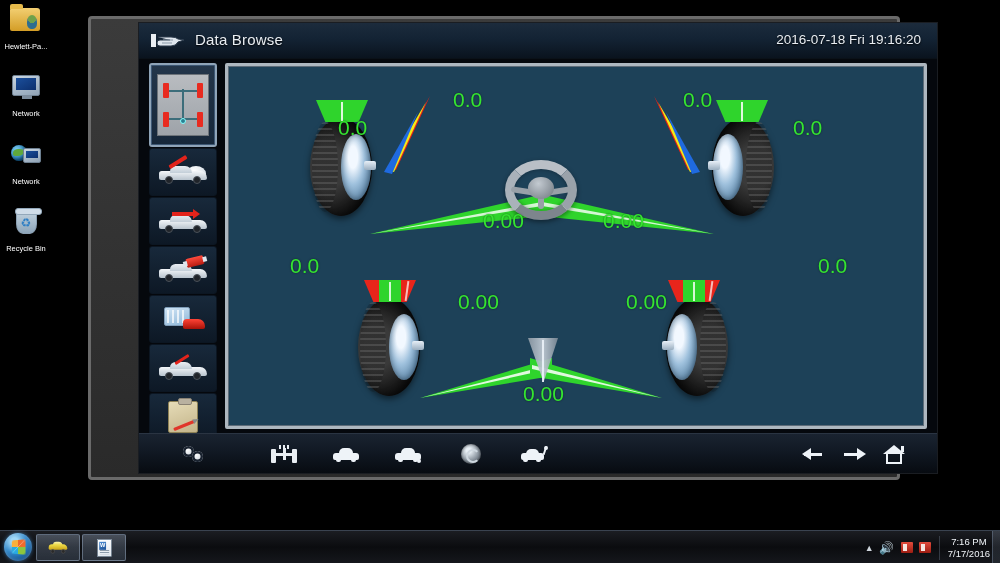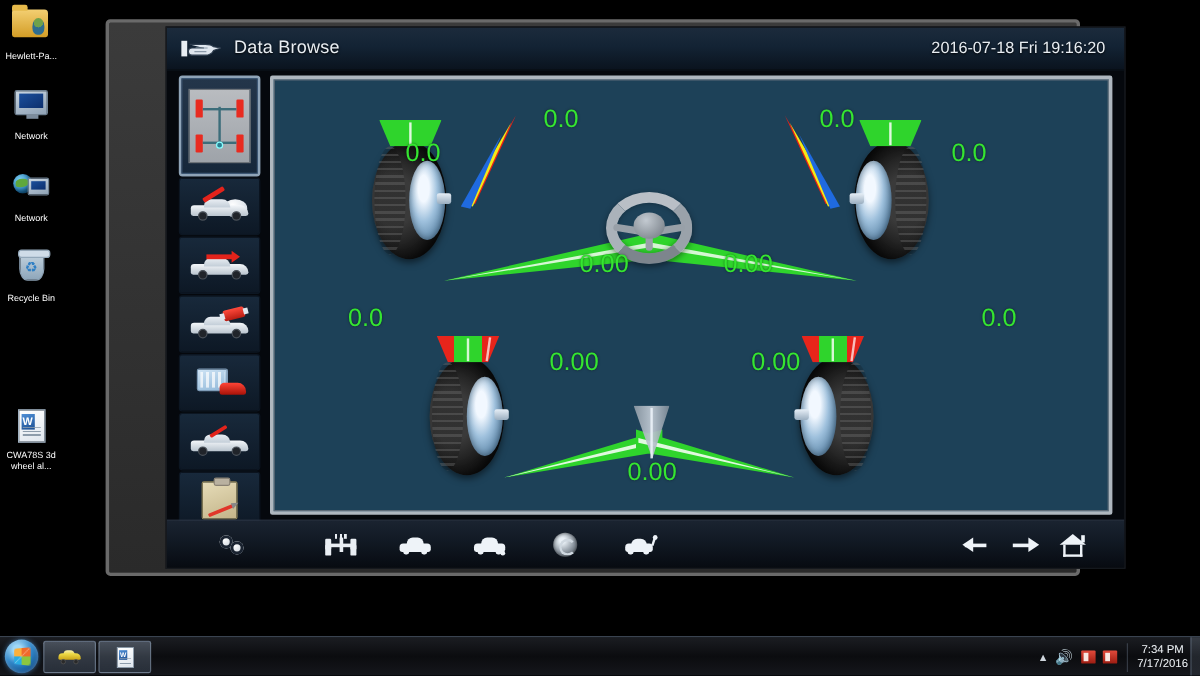--- a/index.html
+++ b/index.html
@@ -580,28 +580,20 @@
   </div>
 
   <div class="desktop-icon" style="top:206px">
     <div class="di-glyph">
         <div class="ico-bin"></div>
       </div>
     <span class="di-label">Recycle Bin</span>
   </div>
 
 
-  <div class="desktop-icon" style="top:338px">
-    <div class="di-glyph">
-      <div class="ico-doc">
-          <div class="lines"></div>
-        </div>
-    </div>
-    <span class="di-label">CWA78S 3d wheel al...</span>
-  </div>
 </div>
 
 <div id="app-window">
  <div id="app-inner">
 
   <div id="title-bar">
     <div id="hand-icon">
       <svg width="34" height="20" viewBox="0 0 34 20">
         <rect x="0" y="3" width="5" height="13" fill="#e9eef3"></rect>
         <path d="M7 6 L20 6 Q25 6 27 8 L33 9 L27 11 Q25 15 20 15 L9 15 Q6 15 6 12 Q6 9 9 9 L19 9" fill="#dfe6ee" stroke="#2c3b4c" stroke-width="1"></path>
@@ -909,19 +901,19 @@
   </div>
 
   <div id="tray">
     <div class="tray-icons">
       <span class="tray-up">▲</span>
       <span class="tray-vol">🔊</span>
       <span class="tray-sq"></span>
       <span class="tray-sq"></span>
     </div>
     <div id="clock">
-      <div>7:34 PM</div>
+      <div>7:16 PM</div>
       <div>7/17/2016</div>
     </div>
   </div>
 
   <div id="show-desktop"></div>
 </div>
 
 </body></html>

